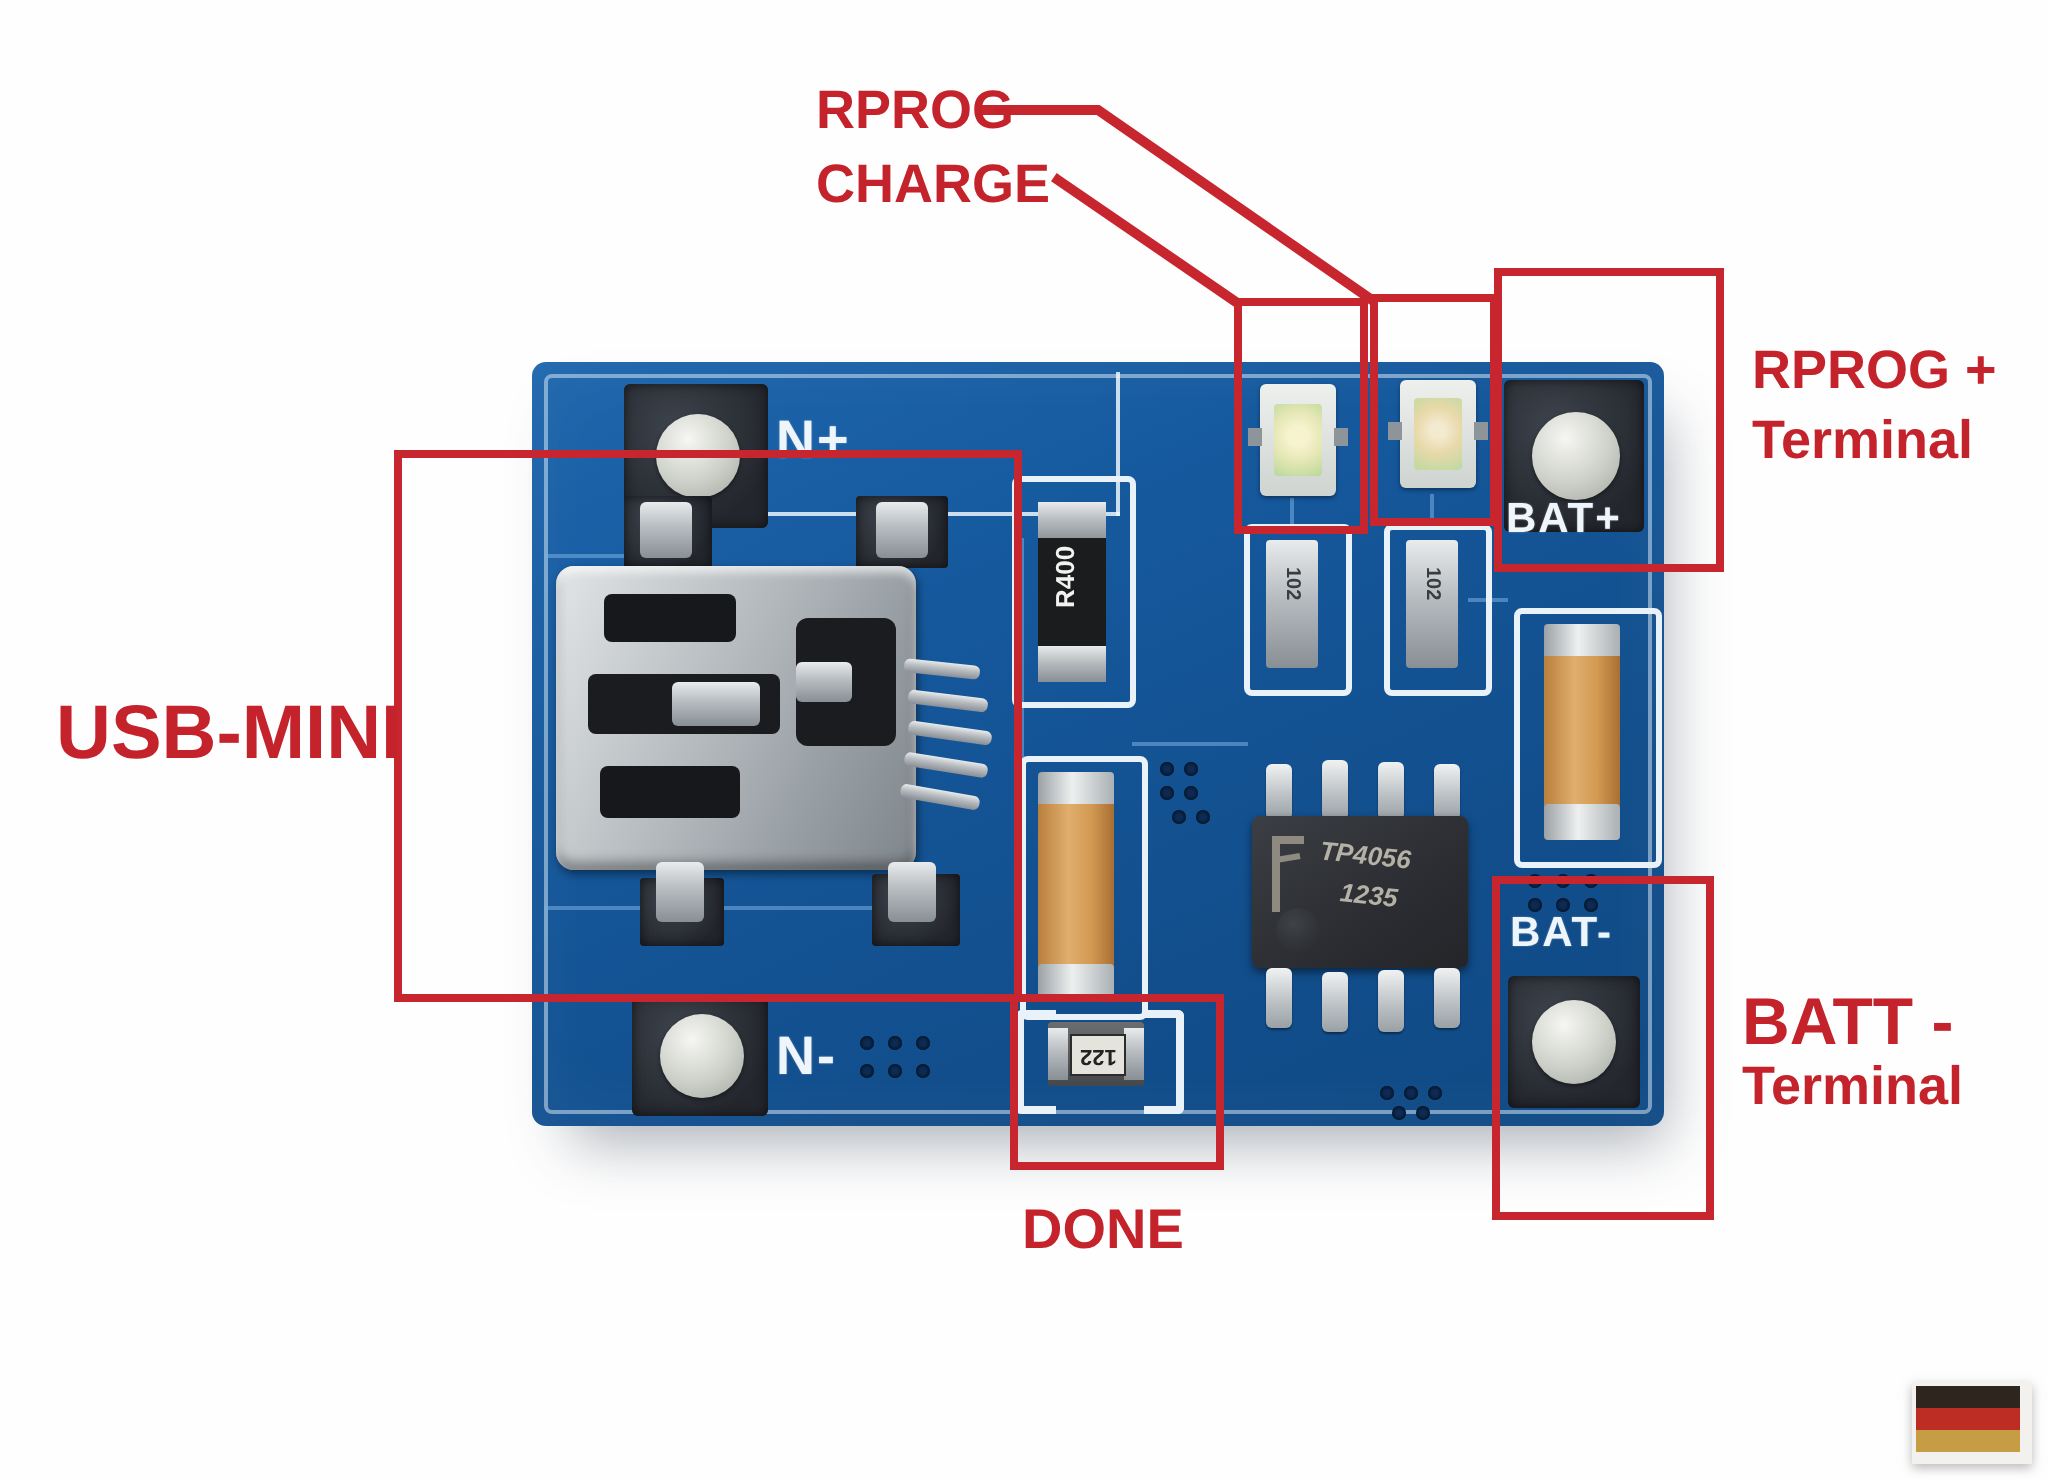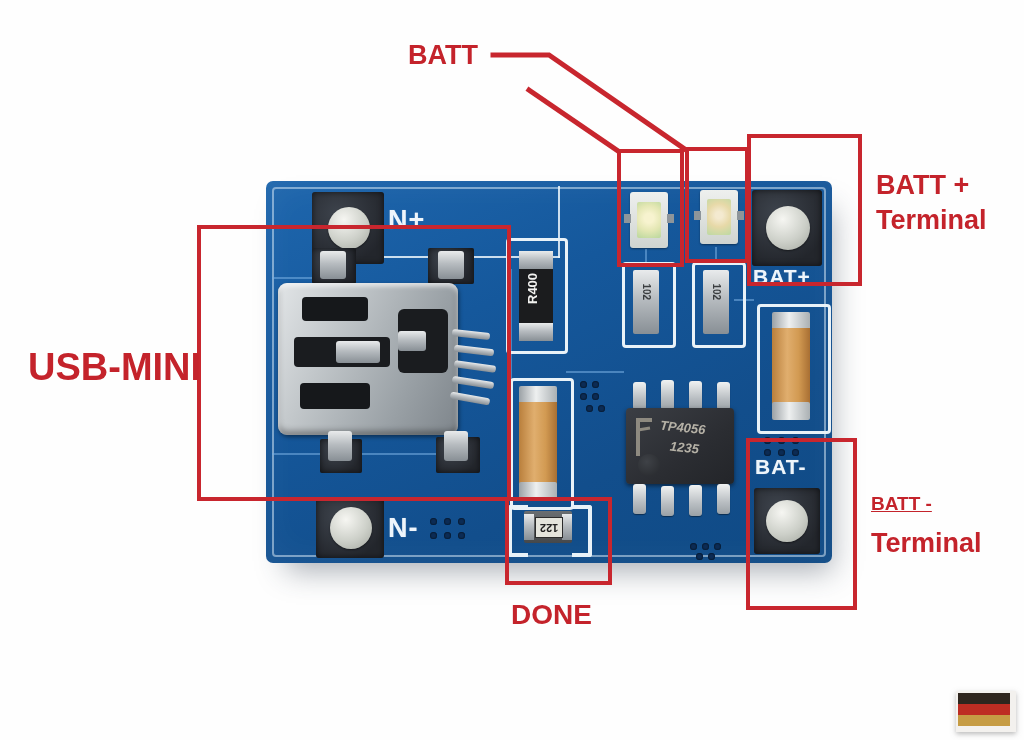--- a/index.html
+++ b/index.html
@@ -82,21 +82,21 @@
     </div>
     <div class="pad" style="left:50px;top:317px;width:68px;height:60px;">
       <div class="circ" style="left:14px;top:9px;width:42px;height:42px;"></div>
     </div>
     <div class="pad" style="left:488px;top:307px;width:66px;height:66px;">
       <div class="circ" style="left:12px;top:12px;width:42px;height:42px;"></div>
     </div>
 
     <div class="silktext" style="left:122px;top:24px;font-size:27px;">N+</div>
     <div class="silktext" style="left:122px;top:332px;font-size:27px;">N-</div>
-    <div class="silktext" style="left:487px;top:84px;font-size:21px;">BAT+</div>
+    <div class="silktext" style="left:487px;top:67px;font-size:21px;">BAT+</div>
     <div class="silktext" style="left:489px;top:274px;font-size:21px;">BAT-</div>
 
     <div>
       <div class="via" style="left:314px;top:200px;"></div>
         <div class="via" style="left:326px;top:200px;"></div>
       <div class="via" style="left:314px;top:212px;"></div>
         <div class="via" style="left:326px;top:212px;"></div>
       <div class="via" style="left:320px;top:224px;"></div>
         <div class="via" style="left:332px;top:224px;"></div>
     </div>
@@ -226,25 +226,26 @@
     <line x1="529" y1="90" x2="618" y2="151" stroke="#c8262e" stroke-width="5" stroke-linecap="square"></line>
   </svg>
 
   <div class="redbox" style="left:197px;top:225px;width:306px;height:268px;"></div>
   <div class="redbox" style="left:617px;top:149px;width:59px;height:110px;"></div>
   <div class="redbox" style="left:685px;top:147px;width:56px;height:108px;"></div>
   <div class="redbox" style="left:747px;top:134px;width:107px;height:144px;"></div>
   <div class="redbox" style="left:746px;top:438px;width:103px;height:164px;"></div>
   <div class="redbox" style="left:505px;top:497px;width:99px;height:80px;"></div>
 
-  <div class="redlabel" style="left:408px;top:41px;font-size:27px;">BATT</div>
+  <div class="redlabel" style="left:408px;top:41px;font-size:27px;">RPROG</div>
+  <div class="redlabel" style="left:408px;top:78px;font-size:27px;">CHARGE</div>
   <div class="redlabel" style="left:28px;top:348px;font-size:38px;">USB-MINI</div>
-  <div class="redlabel" style="left:876px;top:171px;font-size:27px;">BATT +</div>
+  <div class="redlabel" style="left:876px;top:171px;font-size:27px;">RPROG +</div>
   <div class="redlabel" style="left:876px;top:206px;font-size:27px;">Terminal</div>
-  <div class="redlabel" style="left:871px;top:494px;font-size:19px;text-decoration:underline;">BATT -</div>
+  <div class="redlabel" style="left:871px;top:494px;font-size:33px;">BATT -</div>
   <div class="redlabel" style="left:871px;top:529px;font-size:27px;">Terminal</div>
   <div class="redlabel" style="left:511px;top:600px;font-size:28px;">DONE</div>
 
   <div class="flag">
     <div class="stripe" style="background:#2e261e;"></div>
     <div class="stripe" style="background:#bd2d23;"></div>
     <div class="stripe" style="background:#c69c44;"></div>
   </div>
 
 </div>

